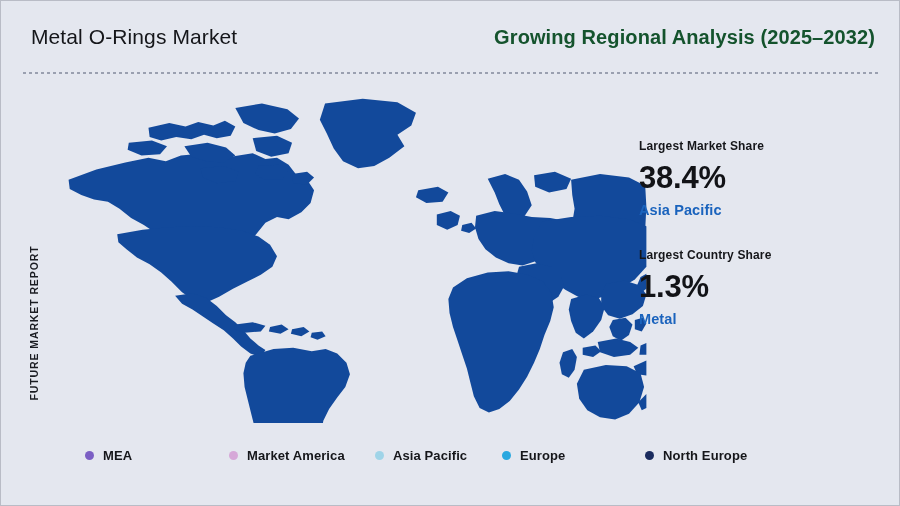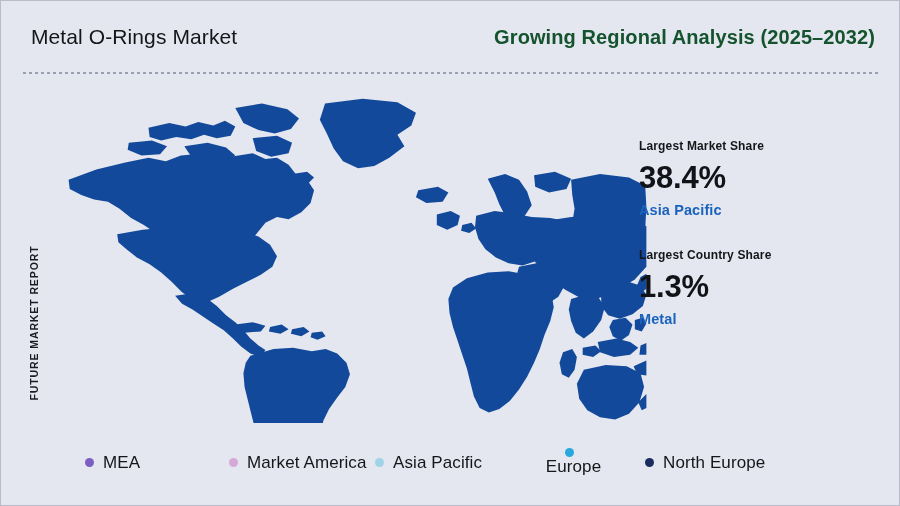--- a/index.html
+++ b/index.html
@@ -125,31 +125,31 @@
     align-items: center;
   }
   .legend-item {
     display: flex;
     align-items: center;
     white-space: nowrap;
   }
   .legend-item.i0 { width: 144px; }
   .legend-item.i1 { width: 146px; }
   .legend-item.i2 { width: 127px; }
-  .legend-item.i3 { width: 143px; flex-direction: column; }
+  .legend-item.i3 { width: 143px; }
   .legend-dot {
     width: 9px;
     height: 9px;
     border-radius: 50%;
     margin-right: 9px;
     flex: 0 0 auto;
   }
   .legend-text {
-    font-size: 17px;
-    font-weight: normal;
+    font-size: 13px;
+    font-weight: bold;
     color: #15161a;
     letter-spacing: 0.1px;
   }
 </style>
 </head>
 <body>
 
 <div class="infographic" style="background: rgb(228, 231, 239);">
 
   <div class="header">

